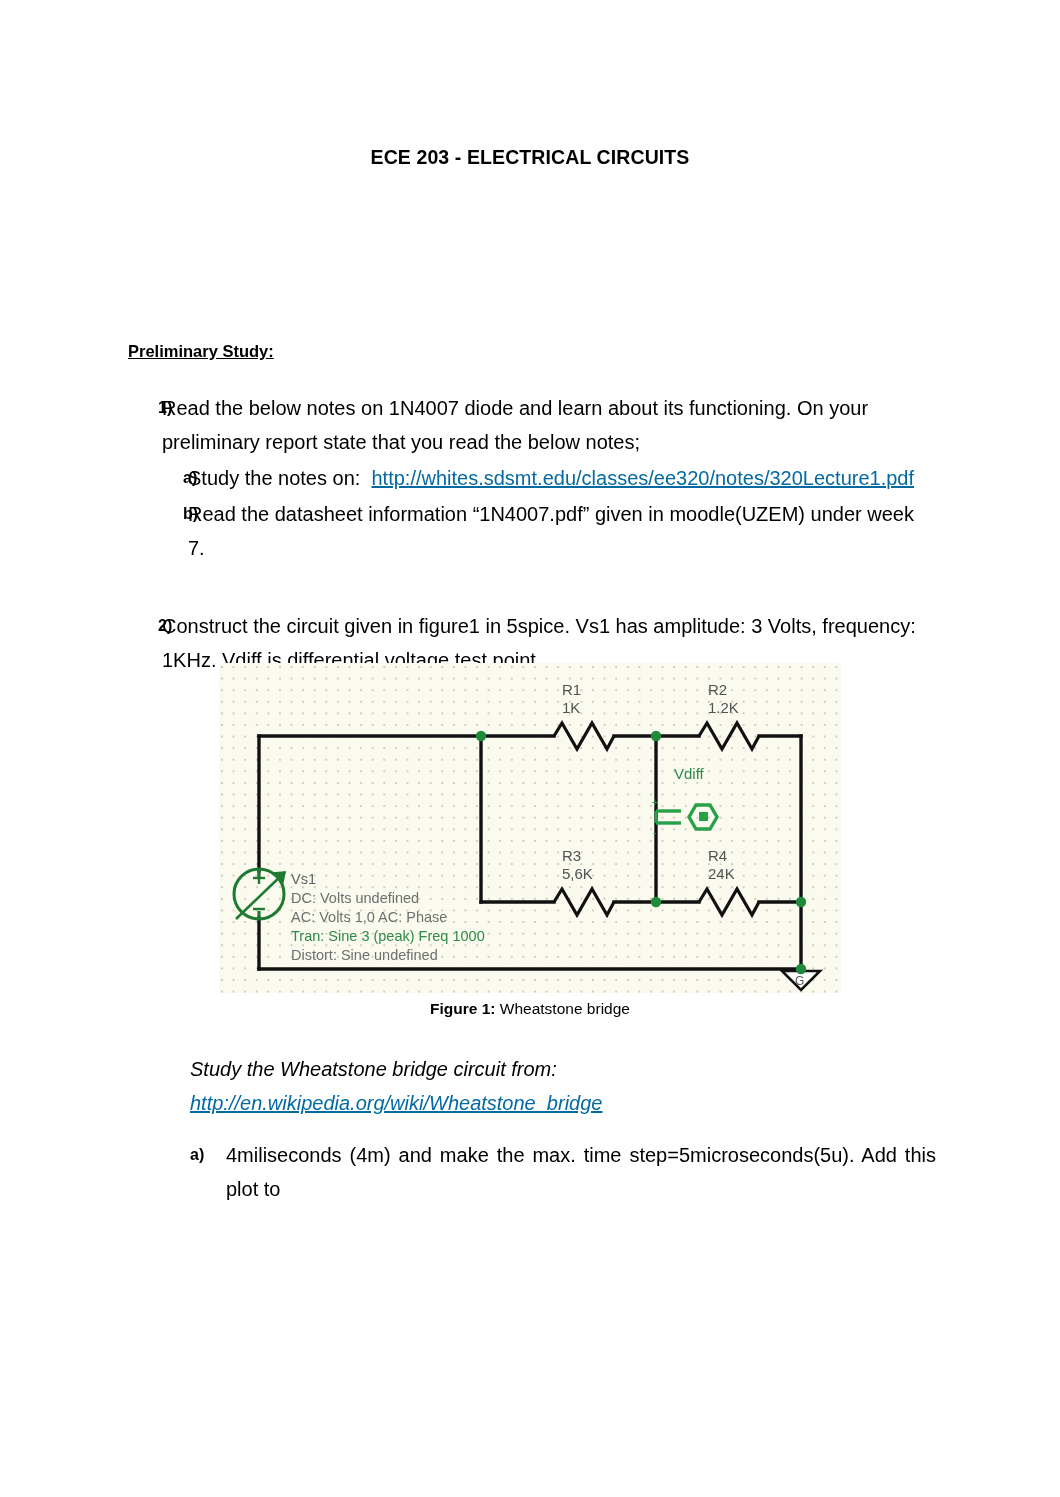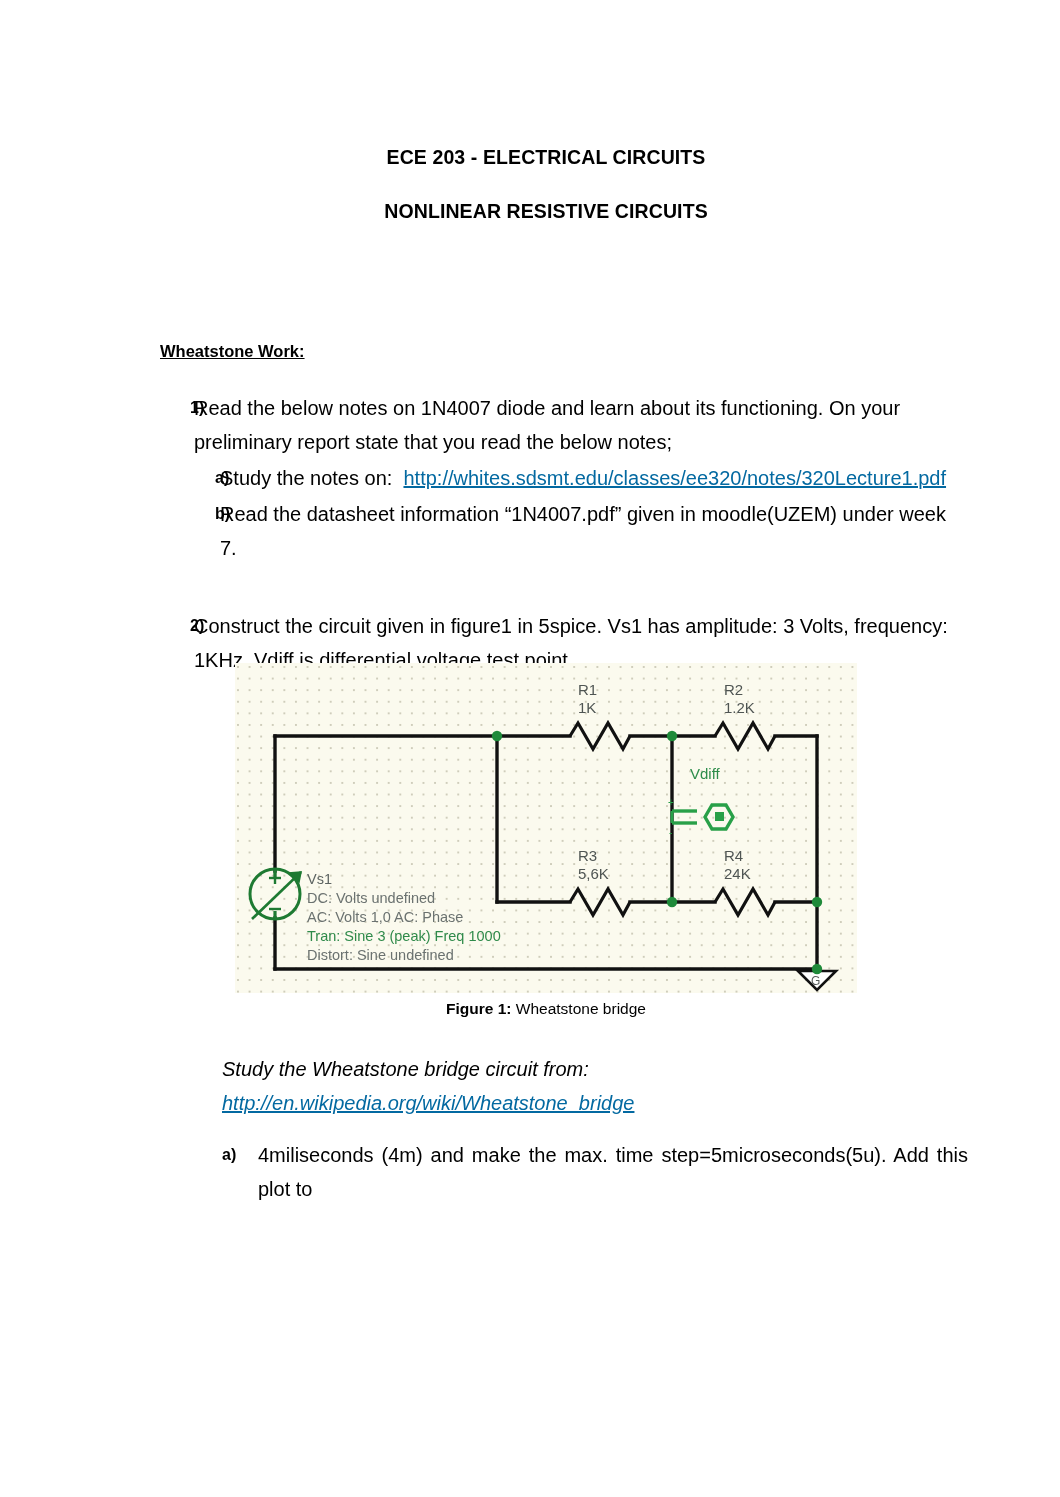--- a/index.html
+++ b/index.html
@@ -12,21 +12,20 @@
     height: 1497px;
     position: relative;
     font-family: "Liberation Sans", sans-serif;
     color: #000000;
     overflow: hidden;
   }
   .page {
     position: absolute;
     inset: 0;
     background: #ffffff;
-    margin-left: 32px;
   }
 
   
   .titles {
     position: absolute;
     left: 0;
     right: 0;
     top: 148px;
     text-align: center;
   }
@@ -131,26 +130,25 @@
   }
   .after-fig .item-num { padding-left: 0; width: 36px; flex: 0 0 36px; }
 </style>
 </head>
 <body>
 
 <div class="page">
 
   <div class="titles">
     <div class="title-line">ECE 203 - ELECTRICAL CIRCUITS</div>
-    <div class="title-line">NONLINEAR RESISTIVE CIRCUITS</div>
   </div>
 
   <div class="body-wrap">
 
-    <div class="sec-heading">Wheatstone Work:</div>
+    <div class="sec-heading">Preliminary Study:</div>
 
     <div class="item">
       <div class="item-num">1)</div>
       <div class="item-body">Read the below notes on 1N4007 diode and learn about its functioning. On your preliminary report state that you read the below notes;</div>
     </div>
 
     <div class="item">
       <div class="item-num sub">a)</div>
       <div class="item-body"><span>Study the notes on:</span>&nbsp; <a class="lnk" href="#">http://whites.sdsmt.edu/classes/ee320/notes/320Lecture1.pdf</a></div>
     </div>

